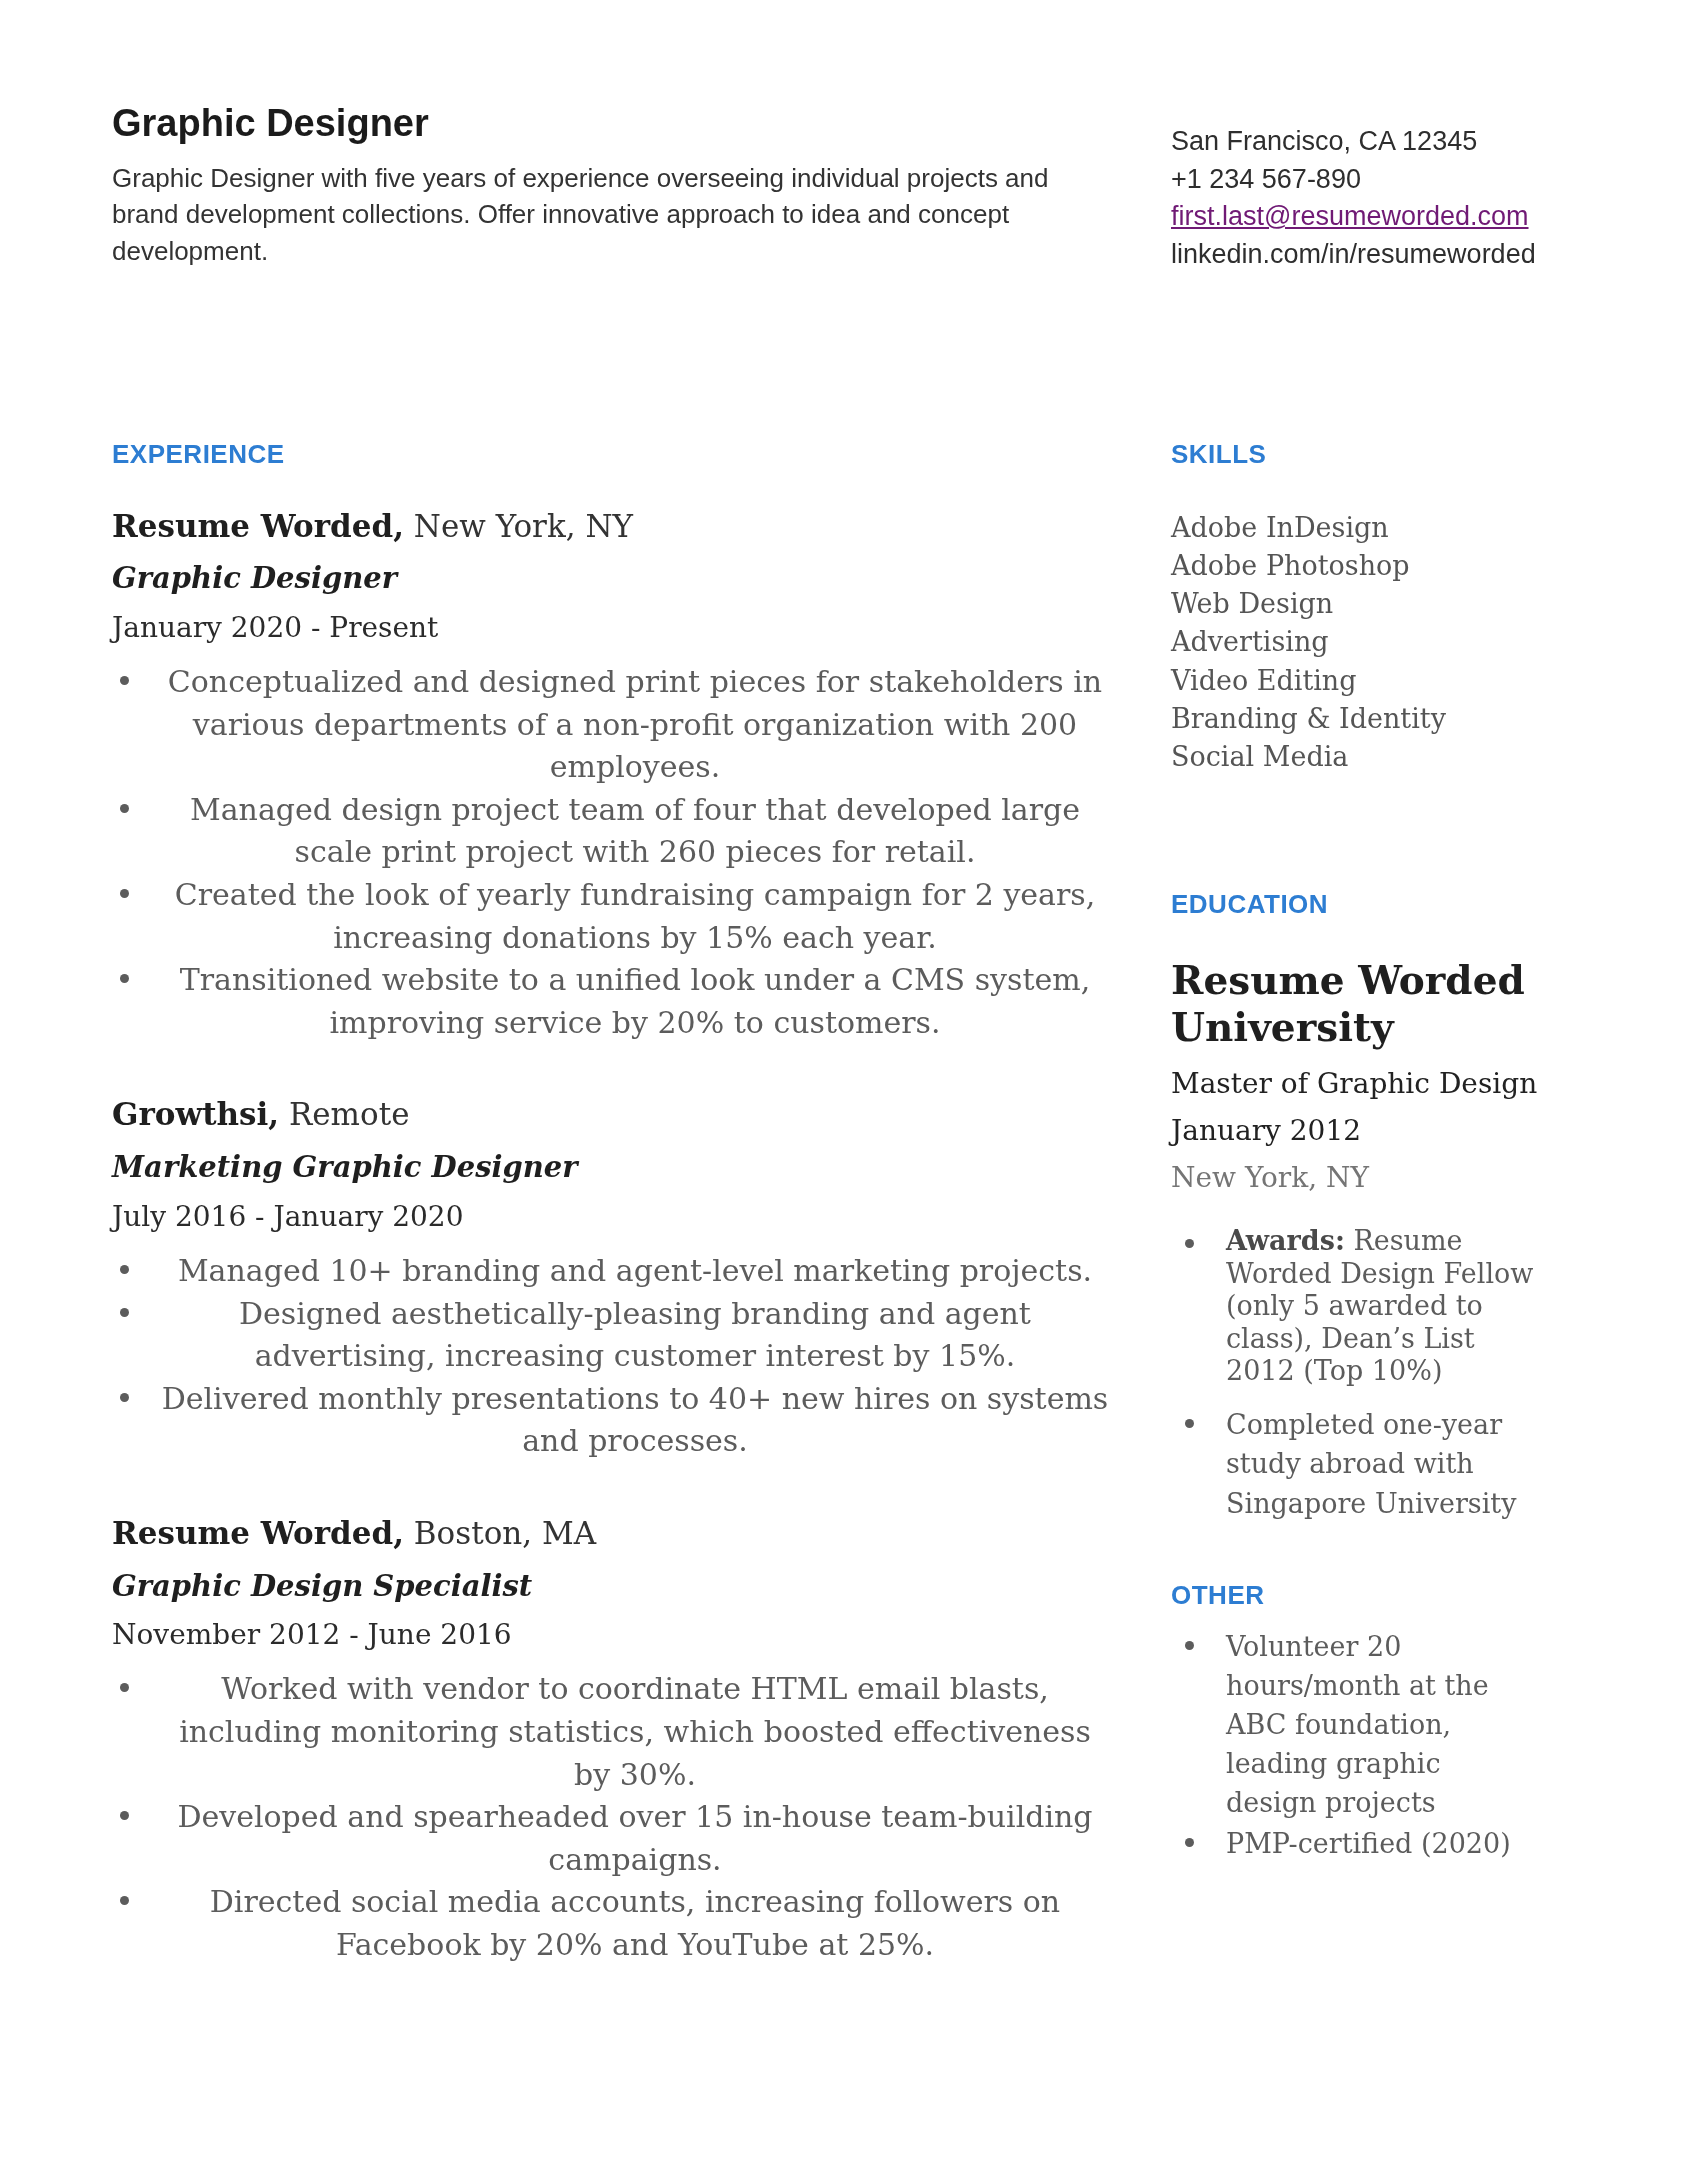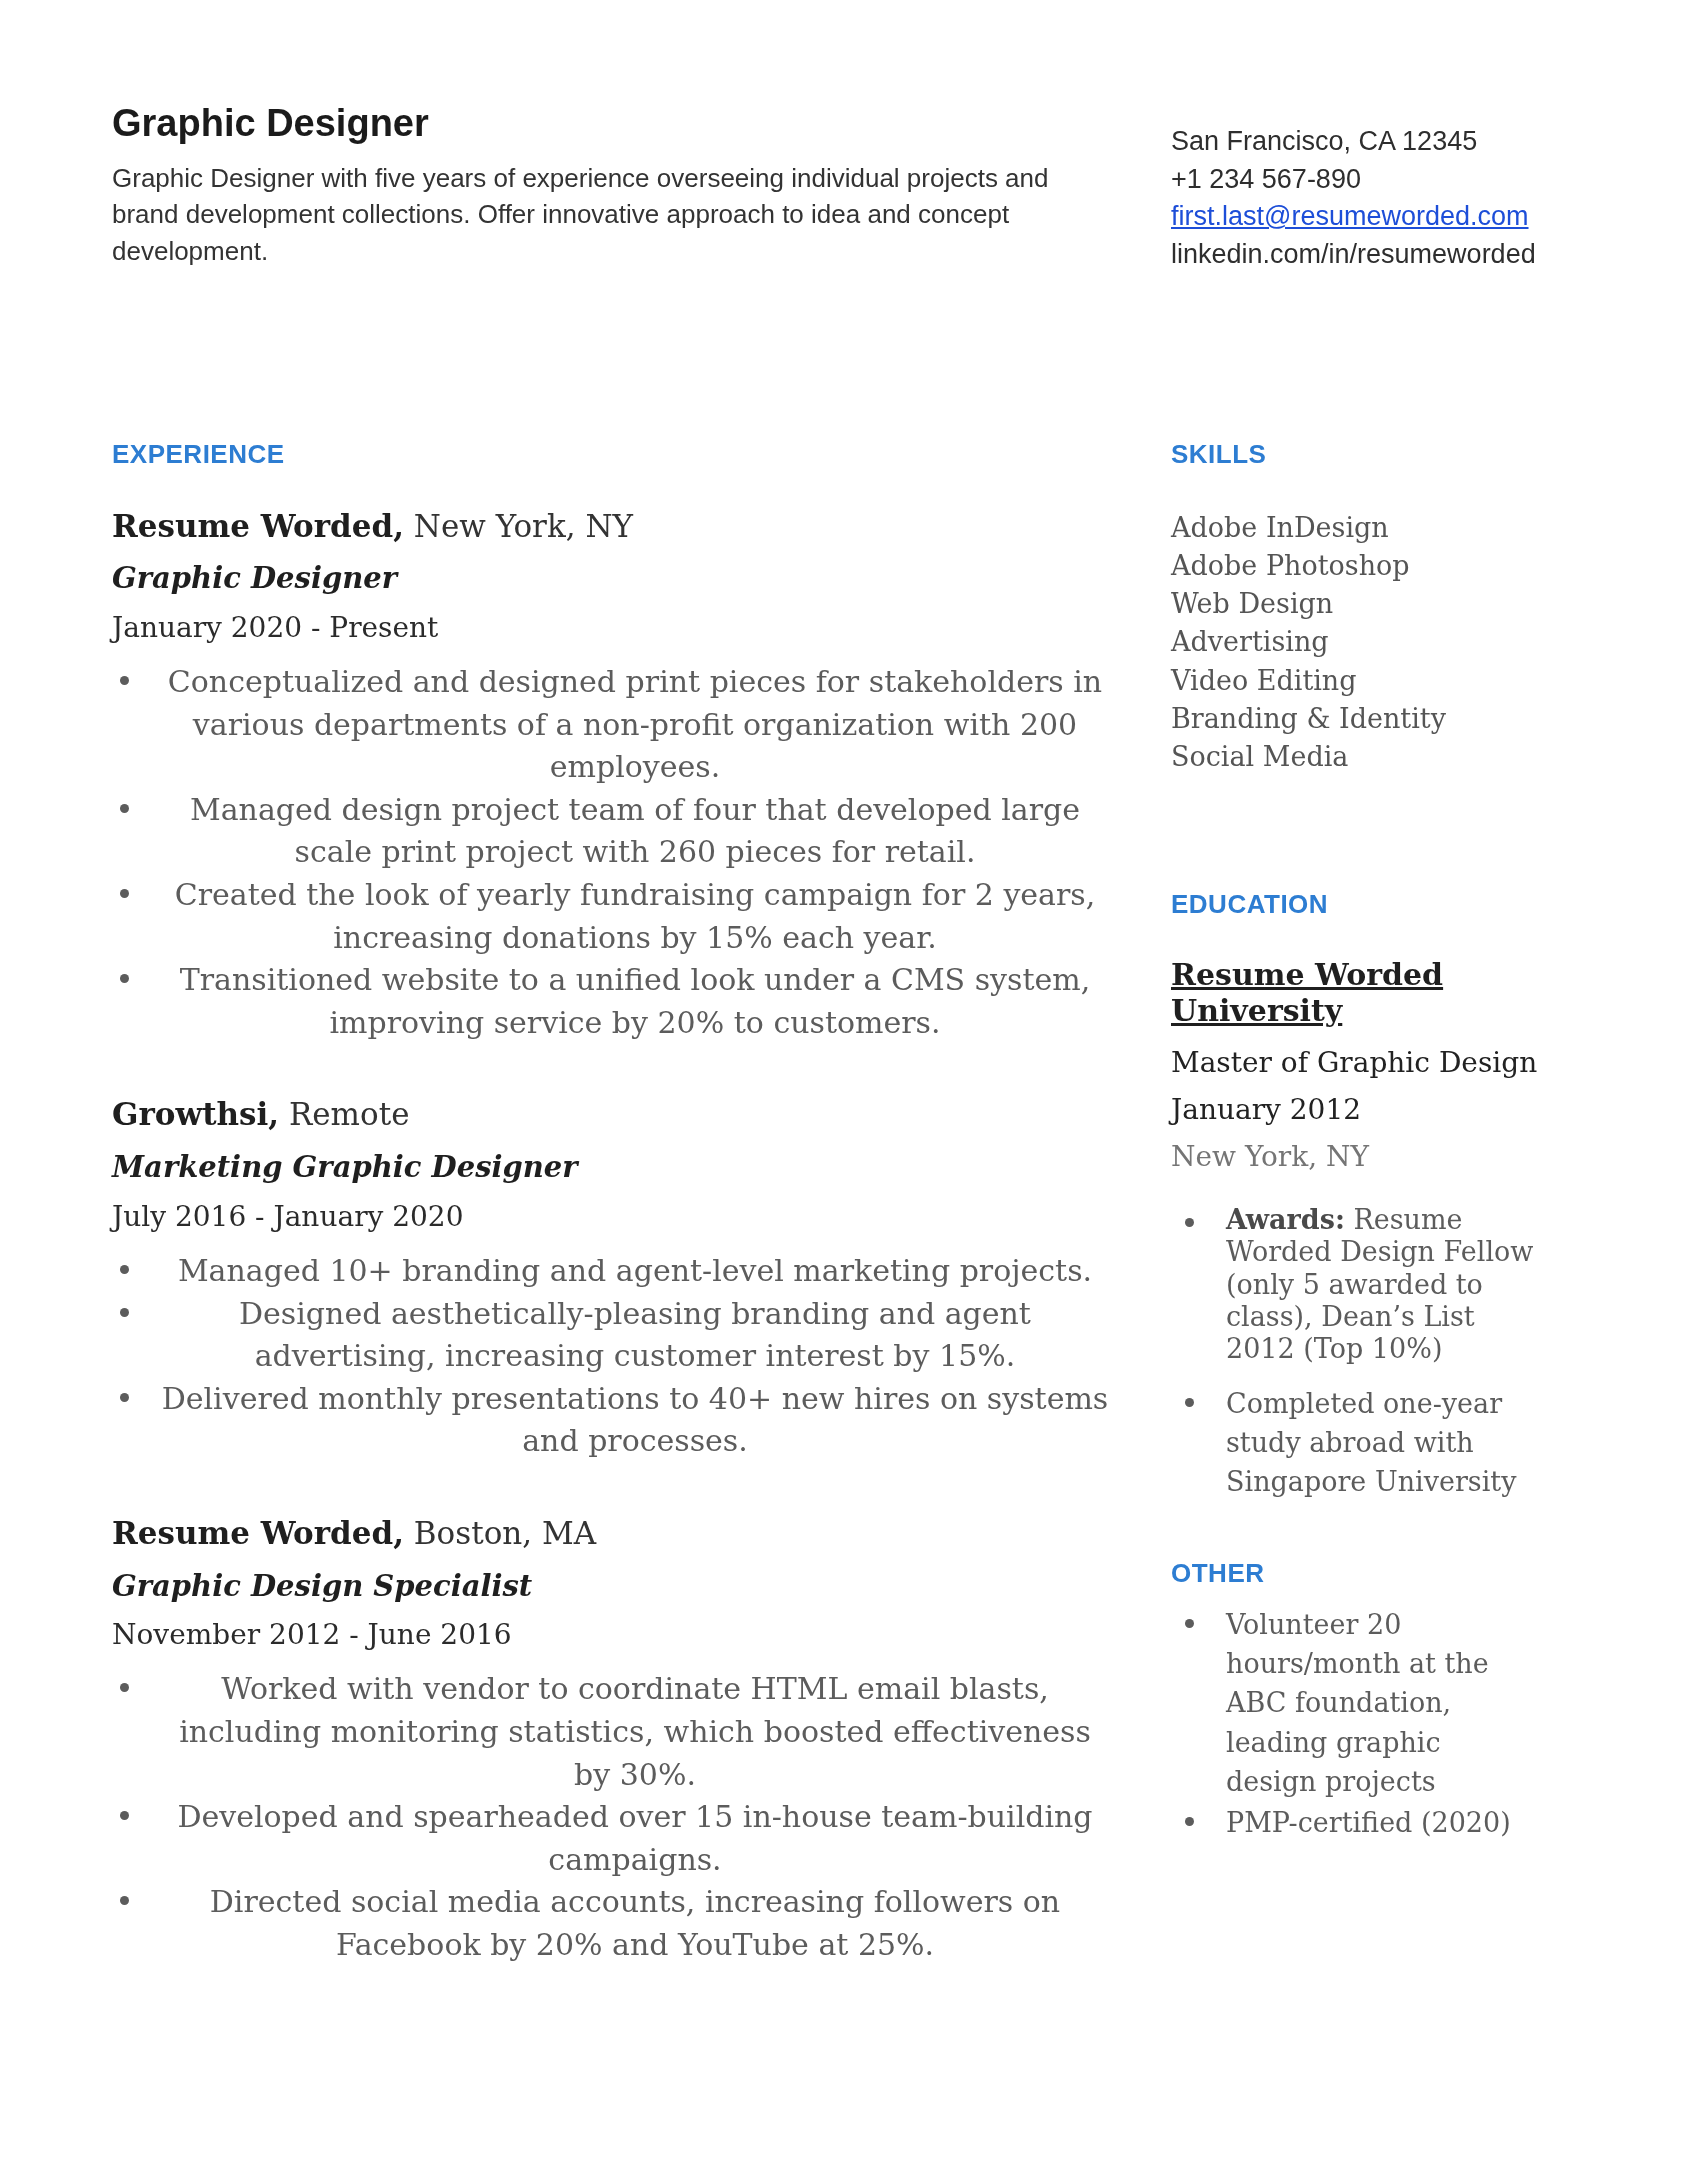--- a/index.html
+++ b/index.html
@@ -29,21 +29,21 @@
     margin-top:20px; line-height:1.05;
   }
   .summary {
     margin-top:16px; max-width:950px;
     font-size:26px; line-height:1.4; color:#333333;
   }
 
   
   .contact { margin-top:40px; font-size:27px; line-height:1.32; color:#2e2e2e; }
   .contact div { margin-bottom:2px; }
-  .contact a { color:#1d4ed8; text-decoration:underline; }
+  .contact a { color:#701a75; text-decoration:underline; }
 
   
   .col-main, .col-side { margin-top:166px; }
   .section-header {
     font-size:26px; font-weight:700; color:#2d7dd2;
     letter-spacing:0.5px; line-height:1;
   }
   .serif { font-family:"DejaVu Serif", serif; }
 
   
@@ -61,21 +61,21 @@
   ul.bullets li::before {
     content:""; position:absolute; left:8px; top:15px;
     width:9px; height:9px; border-radius:50%; background:#5c5c5c;
   }
 
   
   .skills-list { list-style:none; margin-top:42px; }
   .skills-list li { font-size:27px; line-height:1.42; color:#555555; }
 
   .education-header { margin-top:114px; }
-  .school { margin-top:40px; font-size:30px; font-weight:700; color:#1f1f1f; line-height:1.2;text-decoration:underline; }
+  .school { margin-top:40px; font-size:39px; font-weight:700; color:#1f1f1f; line-height:1.2; }
   .degree { margin-top:16px; font-size:28px; color:#222222; line-height:1.25; }
   .edu-date { margin-top:12px; font-size:28px; color:#222222; line-height:1.25; }
   .edu-location { margin-top:12px; font-size:28px; color:#757575; line-height:1.25; }
 
   ul.side-bullets { list-style:none; margin-top:30px; }
   ul.side-bullets li {
     position:relative; padding-left:55px;
     font-size:27px; line-height:1.45; color:#5c5c5c;
   }
   ul.side-bullets li::before {

